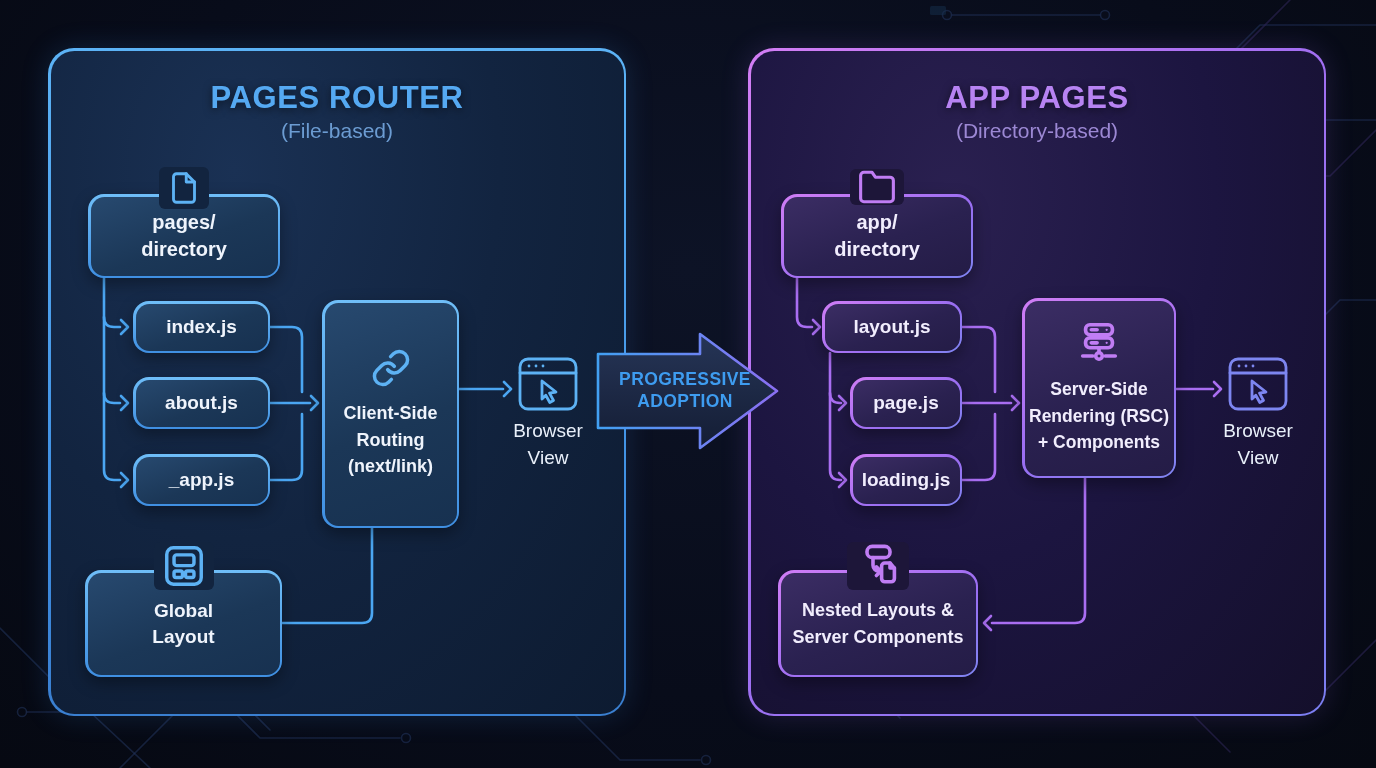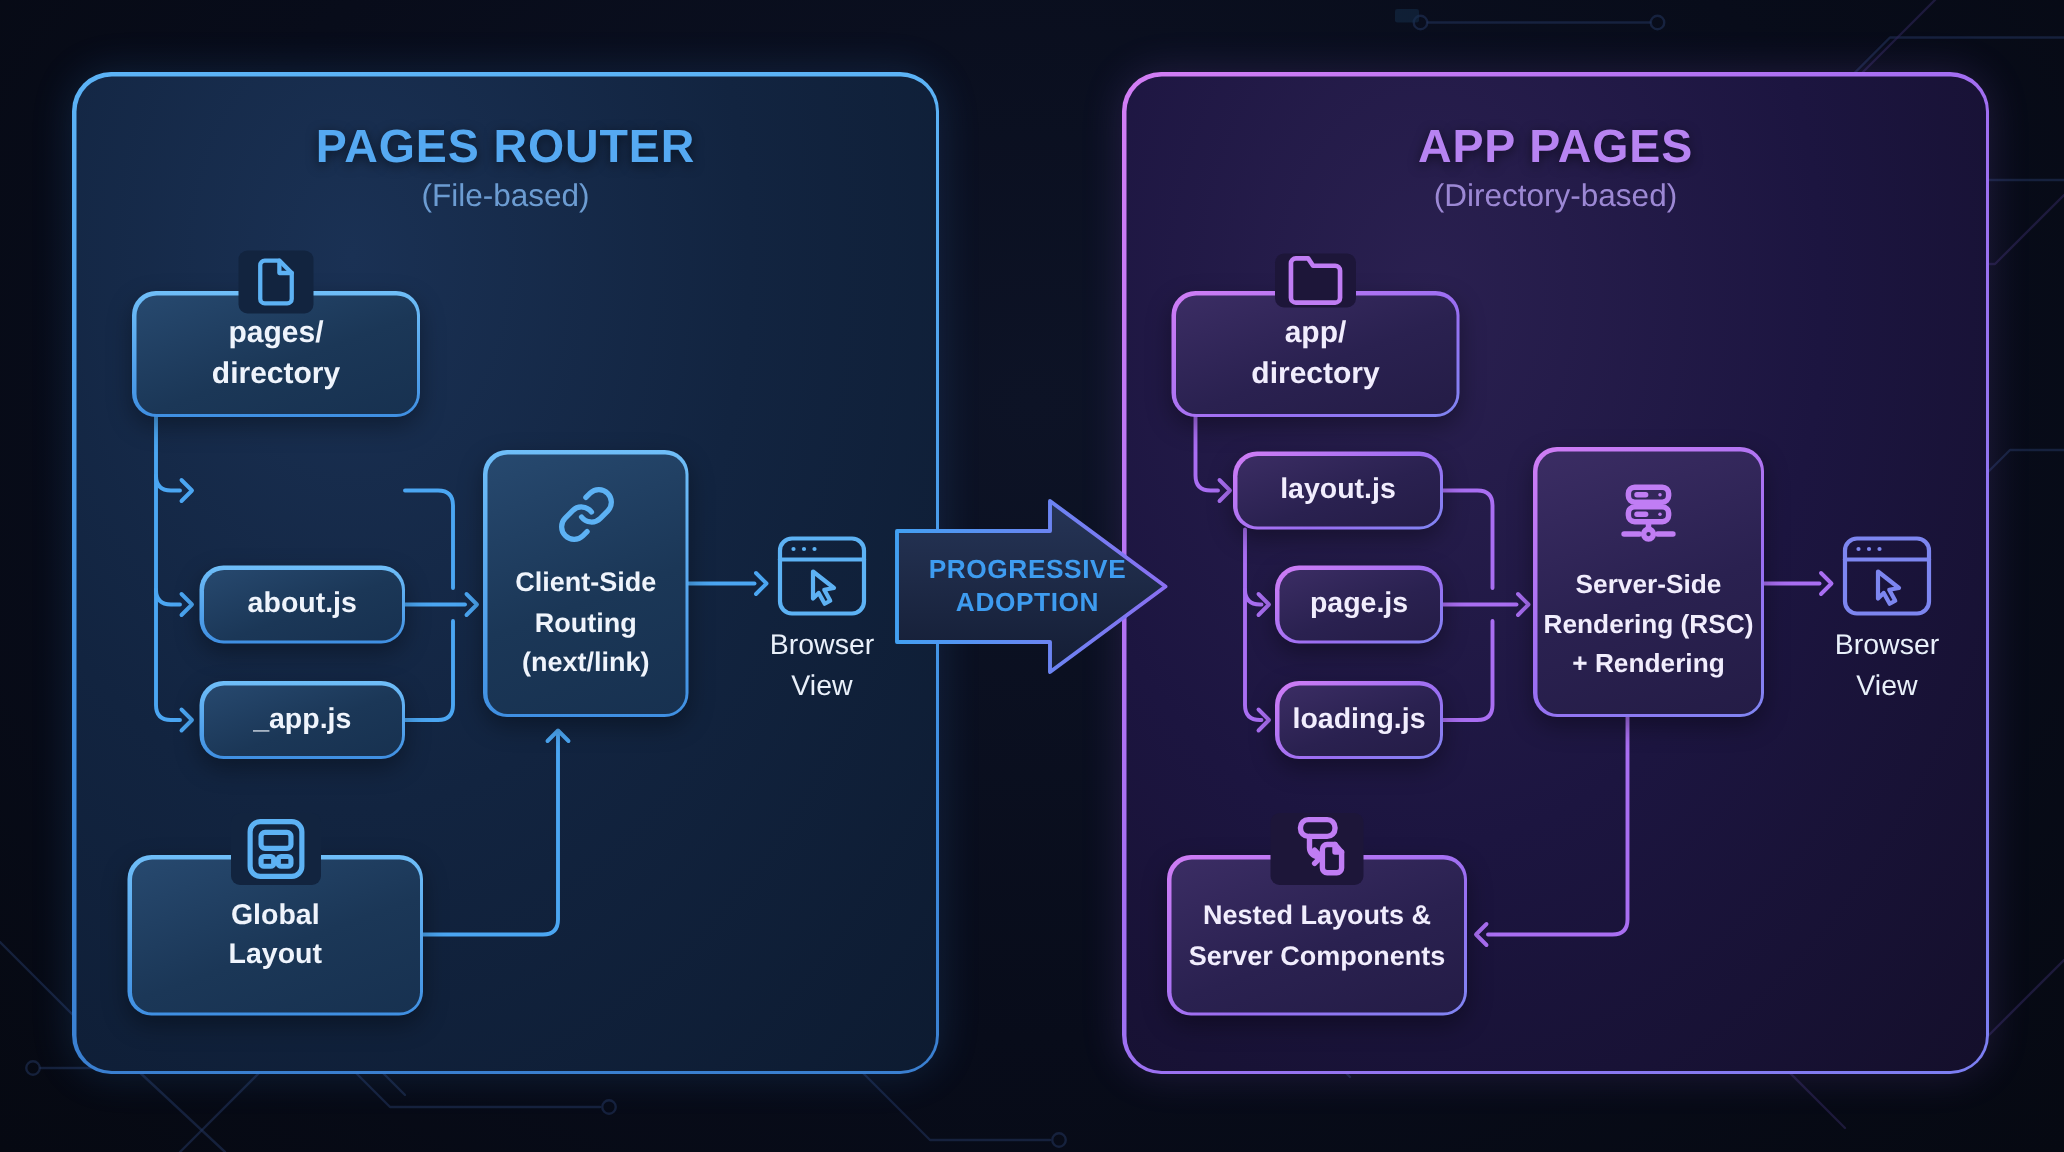--- a/index.html
+++ b/index.html
@@ -186,32 +186,37 @@
         <path d="M13.5 2.5H7a2 2 0 0 0-2 2v15a2 2 0 0 0 2 2h10a2 2 0 0 0 2-2V8z"></path>
         <path d="M13.5 2.5 V8 H19"></path>
       </svg>
     </div>
     <div class="gfill gf-l">
       <div class="lbl dirlbl">pages/</div>
       <div class="lbl dirlbl">directory</div>
     </div>
   </div>
 
+  <div class="gbox gb-l" style="left:133px;top:301px;width:137px;height:52px;">
+    <div class="gfill gf-l">
+        <div class="lbl">index.js</div>
+      </div>
+  </div>
   <div class="gbox gb-l" style="left:133px;top:377px;width:137px;height:52px;">
     <div class="gfill gf-l">
         <div class="lbl">about.js</div>
       </div>
   </div>
   <div class="gbox gb-l" style="left:133px;top:454px;width:137px;height:52px;">
     <div class="gfill gf-l">
         <div class="lbl">_app.js</div>
       </div>
   </div>
 
-  <div class="gbox gb-l" style="left:322px;top:300px;width:137px;height:178px;">
+  <div class="gbox gb-l" style="left:322px;top:300px;width:137px;height:228px;">
     <div class="gfill gf-l">
       <svg class="icon ic-l" style="margin-bottom:12px;" width="40" height="40" viewBox="0 0 24 24" stroke-width="2.1">
         <path d="M10 13a5 5 0 0 0 7.54.54l3-3a5 5 0 0 0-7.07-7.07l-1.72 1.71"></path>
         <path d="M14 11a5 5 0 0 0-7.54-.54l-3 3a5 5 0 0 0 7.07 7.07l1.71-1.71"></path>
       </svg>
       <div class="lbl biglbl">Client-Side</div>
       <div class="lbl biglbl">Routing</div>
       <div class="lbl biglbl">(next/link)</div>
     </div>
   </div>
@@ -286,21 +291,21 @@
           <circle cx="16" cy="5.1" r=".6" fill="#c07df4" stroke="none"></circle>
         <path d="M8 11.9 H11"></path>
           <circle cx="16" cy="11.9" r=".6" fill="#c07df4" stroke="none"></circle>
         <path d="M12 14.5 V17"></path>
         <circle cx="12" cy="18.8" r="1.7"></circle>
         <path d="M3.5 18.8 H8.8"></path>
           <path d="M15.2 18.8 H20.5"></path>
       </svg>
       <div class="lbl lbl-r biglbl" style="font-size:17.5px;">Server-Side</div>
       <div class="lbl lbl-r biglbl" style="font-size:17.5px;">Rendering (RSC)</div>
-      <div class="lbl lbl-r biglbl" style="font-size:17.5px;">+ Rendering</div>
+      <div class="lbl lbl-r biglbl" style="font-size:17.5px;">+ Components</div>
     </div>
   </div>
 
   <div class="layer" style="left:1228px;top:357px;width:60px;height:54px;z-index:3;">
     <svg class="icon ic-br" width="60" height="54" viewBox="0 0 60 54" stroke-width="2.8">
       <rect x="2" y="2" width="56" height="50" rx="8"></rect>
       <path d="M2 16 H58"></path>
       <circle cx="11" cy="9" r="1.4" fill="#7d86f0" stroke="none"></circle>
       <circle cx="18" cy="9" r="1.4" fill="#7d86f0" stroke="none"></circle>
       <circle cx="25" cy="9" r="1.4" fill="#7d86f0" stroke="none"></circle>

